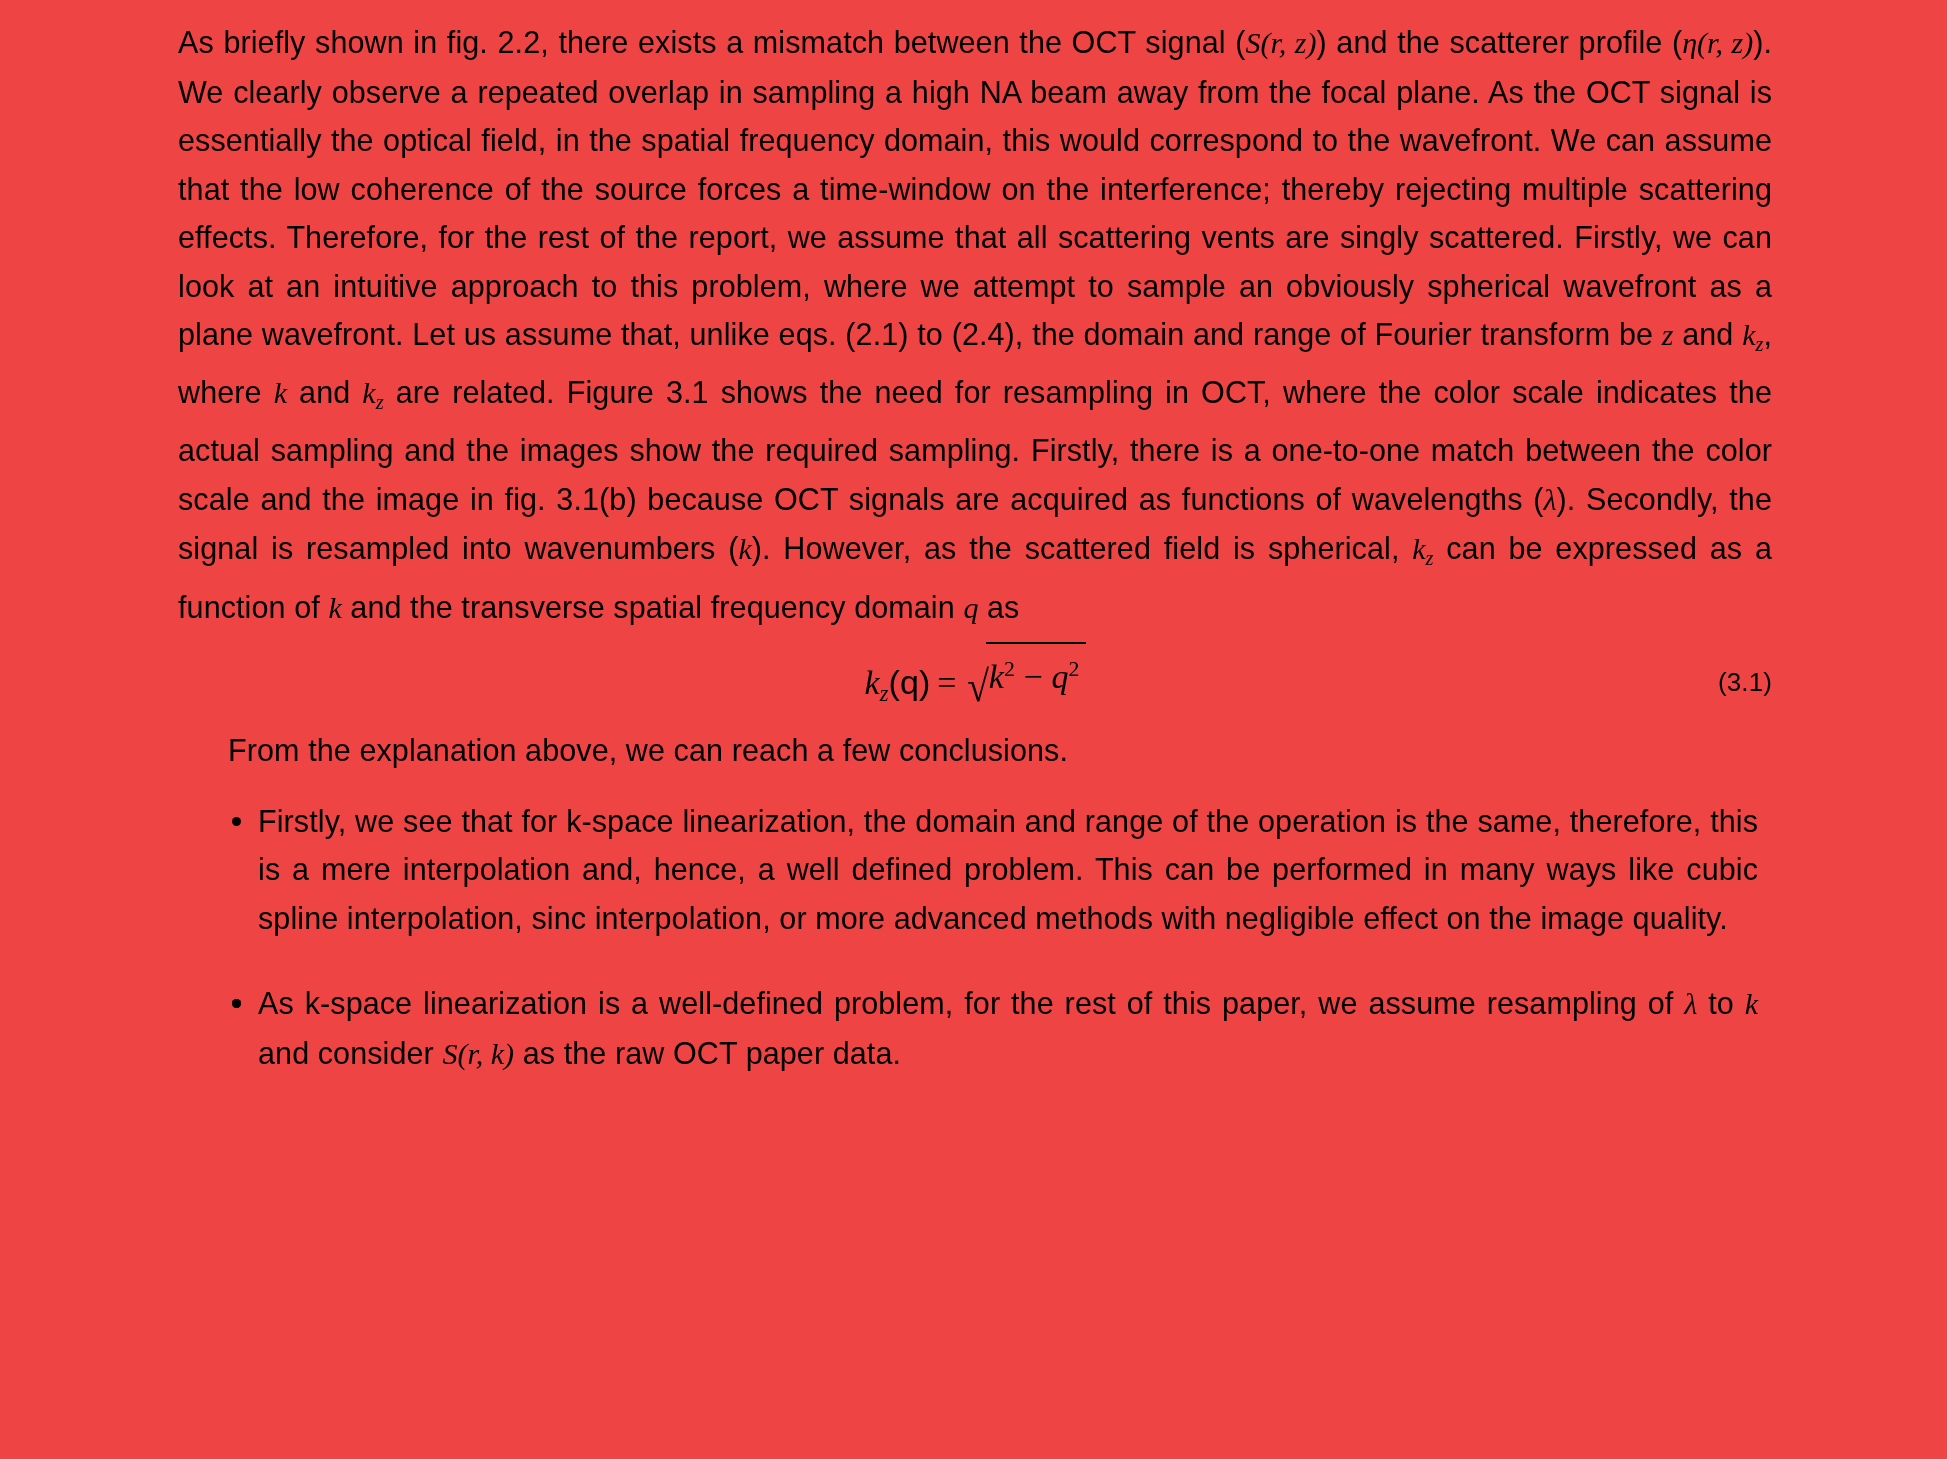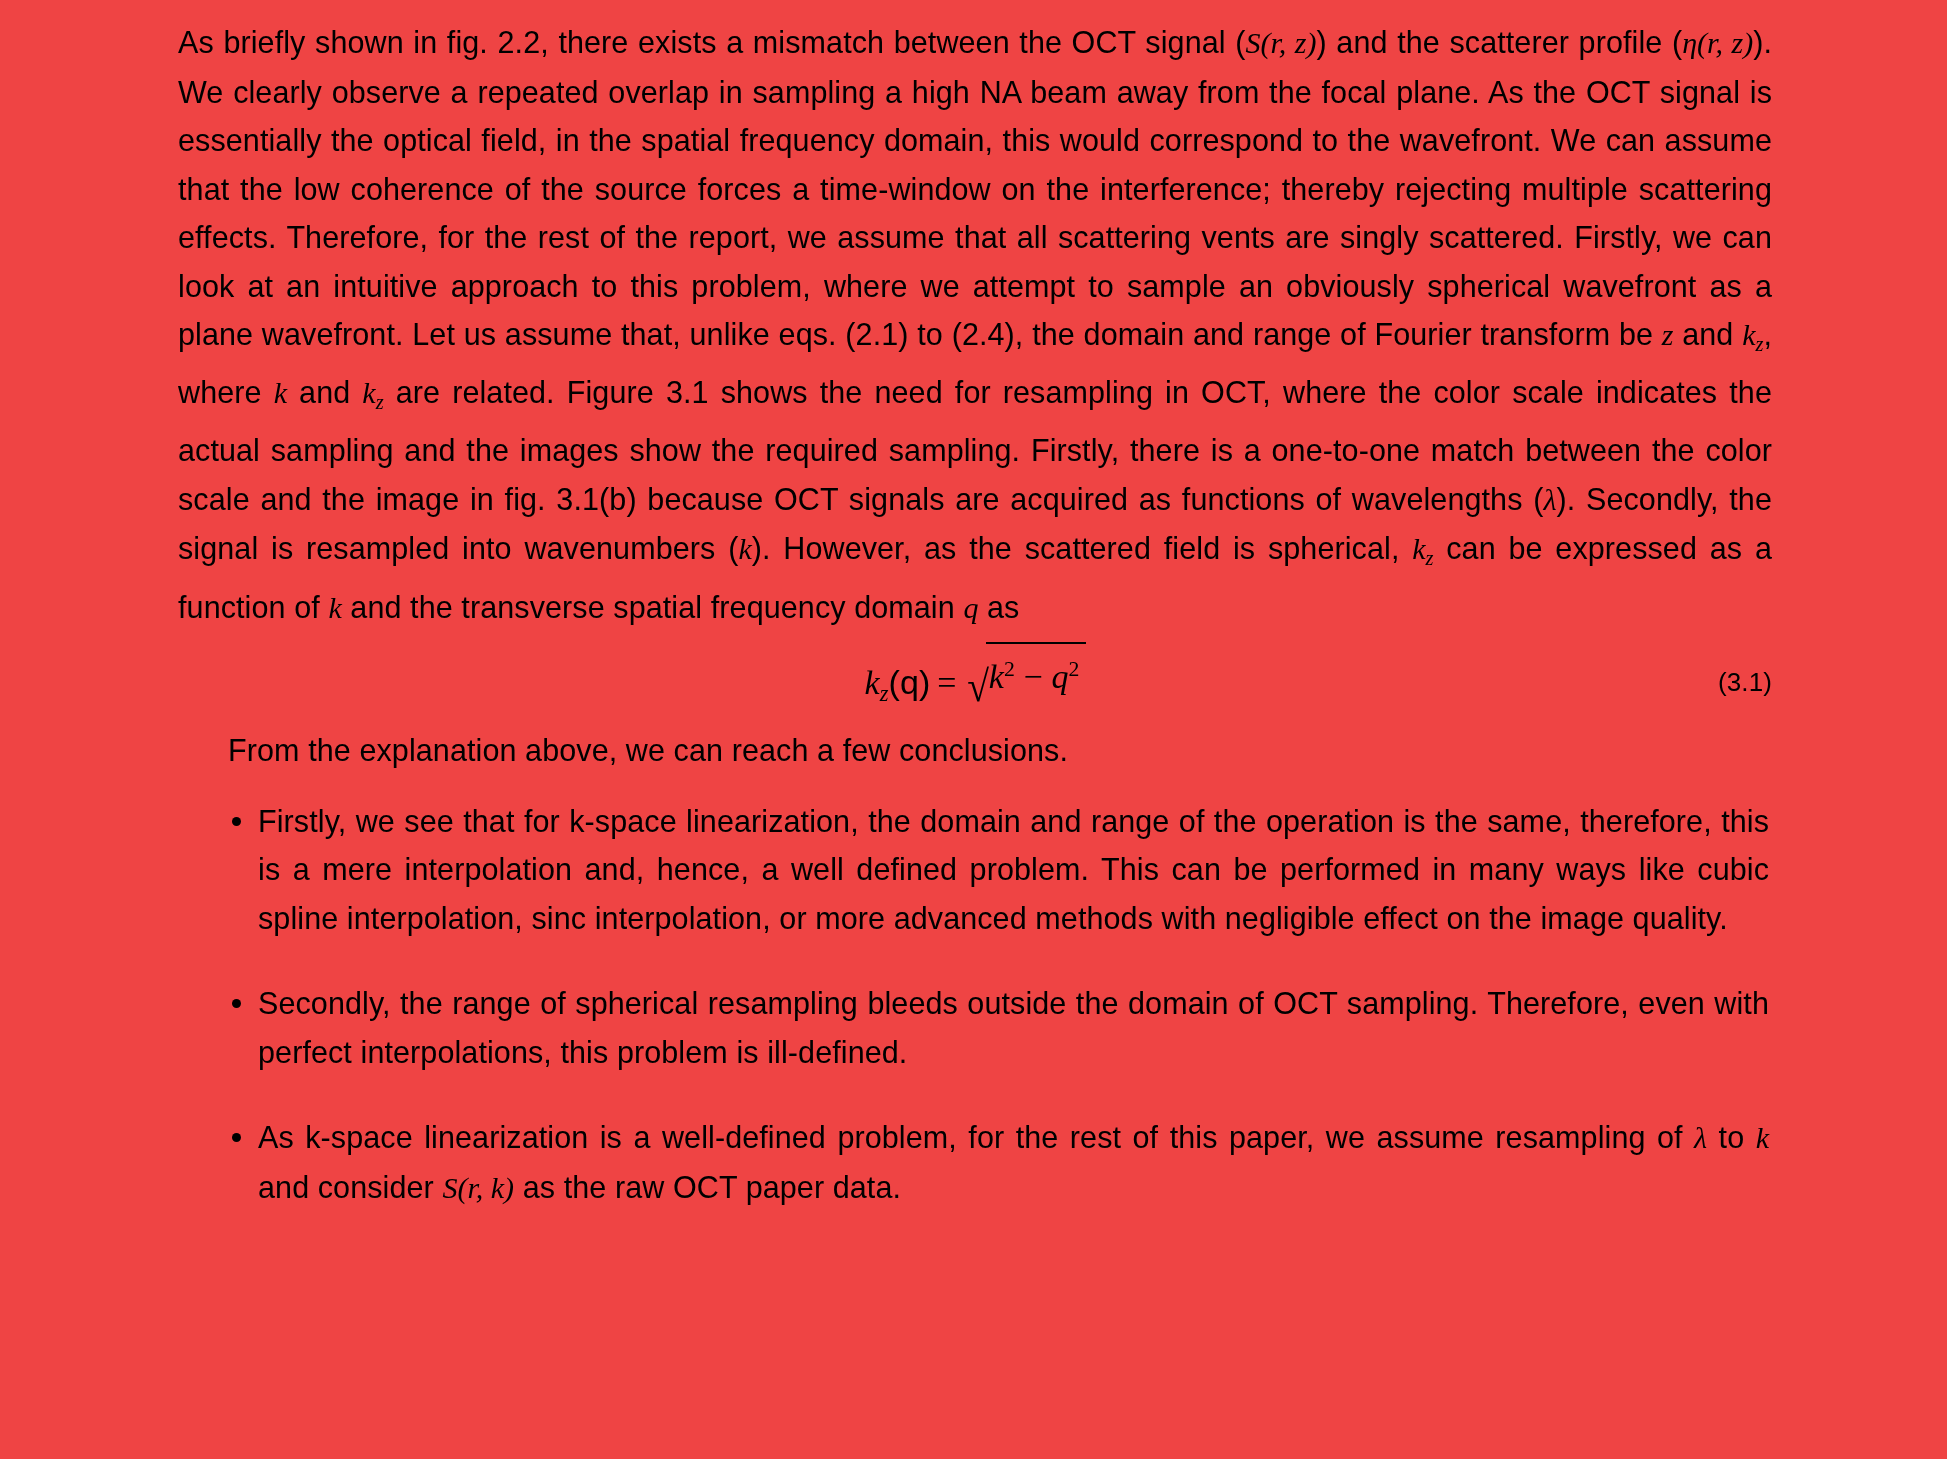--- a/index.html
+++ b/index.html
@@ -96,21 +96,21 @@
     border-top: 2.2px solid #000;
     padding: 1px 6px 0 3px;
     margin-left: -4px;
     position: relative;
     top: -6px;
   }
 
   
   ul.bullets {
     list-style: none;
-    margin: 22px 1px 0 0;
+    margin: 22px 12px 0 0;
     padding: 0;
   }
   ul.bullets > li {
     position: relative;
     margin: 0 0 37px 0;
     padding-left: 80px;
     padding-right: 2px;
     text-align: justify;
     text-justify: inter-word;
   }
@@ -144,21 +144,20 @@
 
     <p class="para indent">From the explanation above, we can reach a few conclusions.</p>
 
     <ul class="bullets">
       <li>
         <span class="bullet-dot"></span>
         <span>Firstly, we see that for k-space linearization, the domain and range of the operation is the same, therefore, this is a mere interpolation and, hence, a well defined problem. This can be performed in many ways like cubic spline interpolation, sinc interpolation, or more advanced methods with negligible effect on the image quality.</span>
       </li>
       <li>
         <span class="bullet-dot"></span>
-        <span>Secondly, the range of spherical resampling bleeds outside the domain of OCT sampling. Therefore, even with perfect interpolations, this problem is ill-defined.</span>
       </li>
       <li>
         <span class="bullet-dot"></span>
         <span>As k-space linearization is a well-defined problem, for the rest of this paper, we assume resampling of </span><span class="m">λ</span><span> to </span><span class="m">k</span><span> and consider </span><span class="m"><span>S</span><span>(r, k)</span></span><span> as the raw OCT paper data.</span>
       </li>
     </ul>
 
   </div>
 </div>
 

